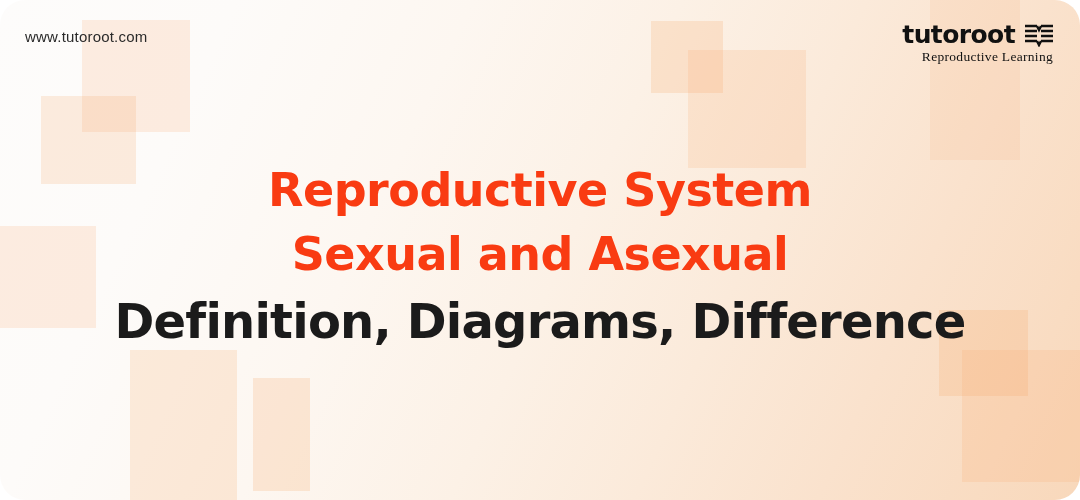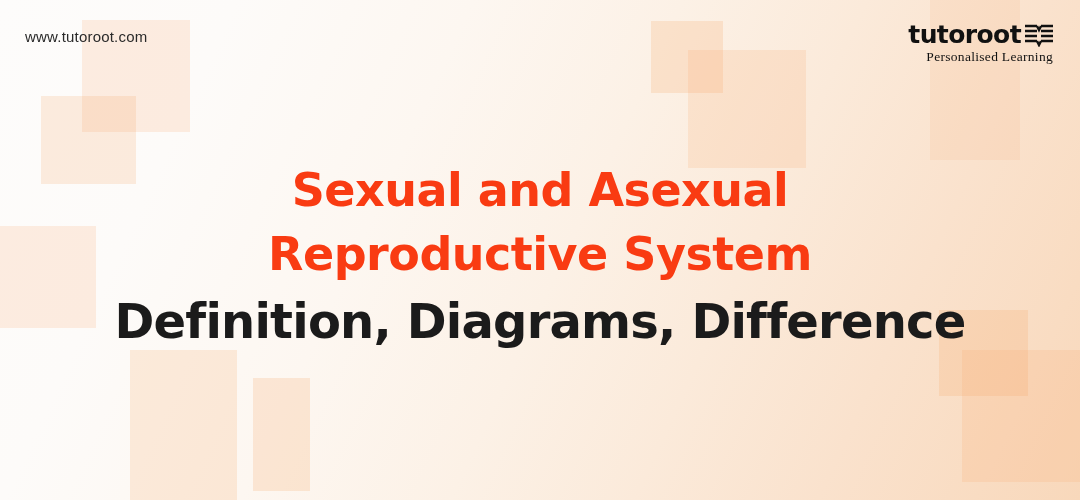--- a/index.html
+++ b/index.html
@@ -16,20 +16,21 @@
     background:
       linear-gradient(115deg,
         #fdfcfb 0%,
         #fdfbf9 18%,
         #fdf7f1 36%,
         #fcf1e6 52%,
         #fbeada 66%,
         #fae2cd 80%,
         #f9dcc2 92%,
         #f8d8bb 100%);
+    border-radius: 25px;
   }
 
   
   .deco-layer {
     position: absolute;
     inset: 0;
     pointer-events: none;
   }
   .sq {
     position: absolute;
@@ -51,21 +52,21 @@
     position: absolute;
     right: 26px;
     top: 22px;
     text-align: right;
     line-height: 1;
   }
   .logo-row {
     display: flex;
     align-items: center;
     justify-content: flex-end;
-    gap: 2px;
+    gap: 8px;
   }
   .logo-word {
     font-family: "DejaVu Sans", sans-serif;
     font-size: 25px;
     font-weight: 700;
     color: #111111;
     letter-spacing: -0.6px;
     line-height: 1;
   }
   .logo-mark {
@@ -141,22 +142,22 @@
           <g fill="none" stroke="#111111" stroke-width="2.4" stroke-linecap="butt">
             <path d="M1 3 H13 M17 3 H29"></path>
             <path d="M1 8 L13 8 M17 8 L29 8"></path>
             <path d="M1 13 L13 13 M17 13 L29 13"></path>
             <path d="M1 18 L13 18 M17 18 L29 18"></path>
           </g>
           <path d="M13 3 L15 7 L17 3 M13 18 L15 22 L17 18" fill="none" stroke="#111111" stroke-width="2.4"></path>
         </svg>
       </span>
     </div>
-    <div class="logo-tag">Personalised Learning</div>
+    <div class="logo-tag">Reproductive Learning</div>
   </div>
 
   <div class="title-block">
+    <span class="t-line">Reproductive System</span>
     <span class="t-line">Sexual and Asexual</span>
-    <span class="t-line">Reproductive System</span>
     <span class="t-sub">Definition, Diagrams, Difference</span>
   </div>
 
 </div>
 
 </body></html>

